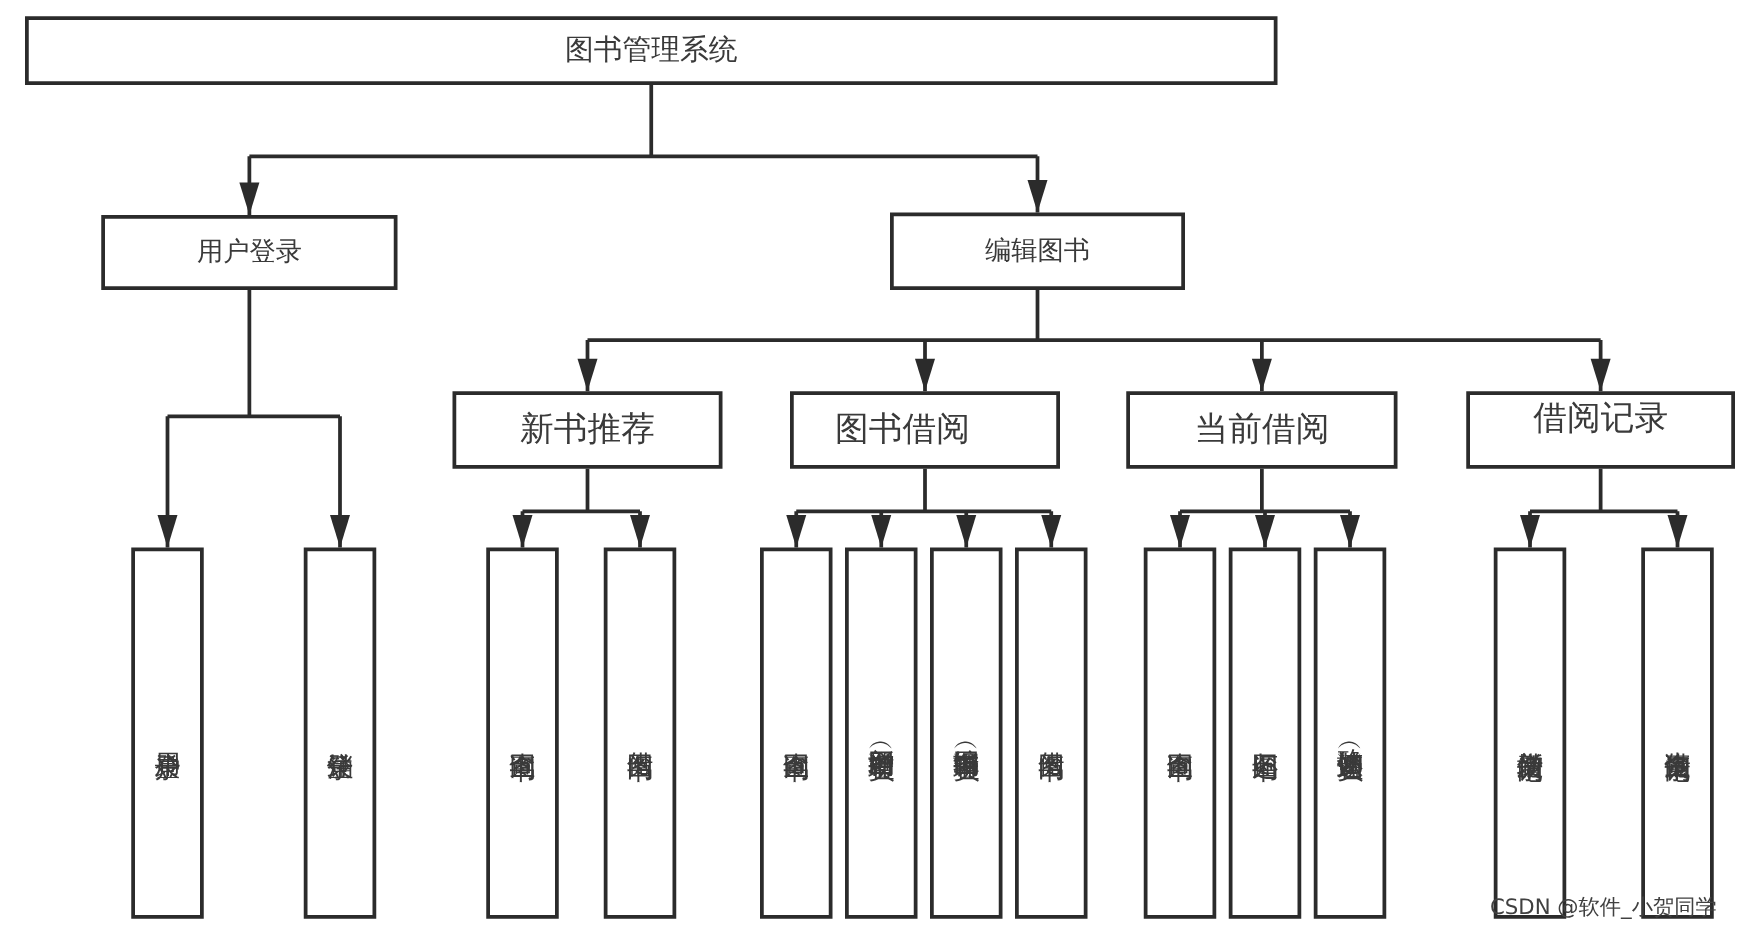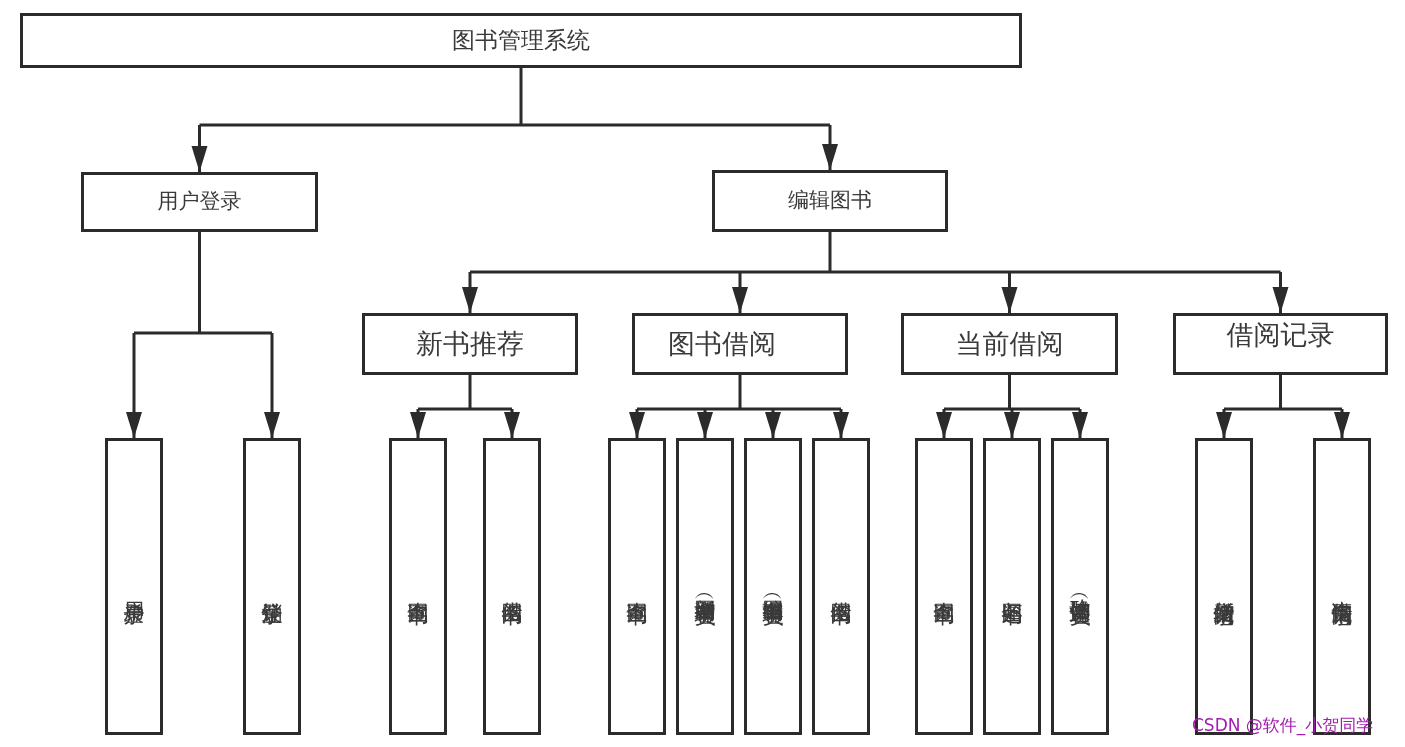--- a/index.html
+++ b/index.html
@@ -32,21 +32,21 @@
     font-size:21px;
     writing-mode:vertical-rl;
     text-orientation:upright;
     letter-spacing:1px;
     line-height:1.05;
     text-align:center;
     pointer-events:none;
   }
   .watermark{
     position:absolute;
-    color:#a21caf;
+    color:#404040;
     font-size:17px;
     font-family:"DejaVu Sans","Liberation Sans",sans-serif;
     white-space:nowrap;
     user-select:none;
   }
 </style>
 </head>
 <body>
 
 <div id="diagram-root">

